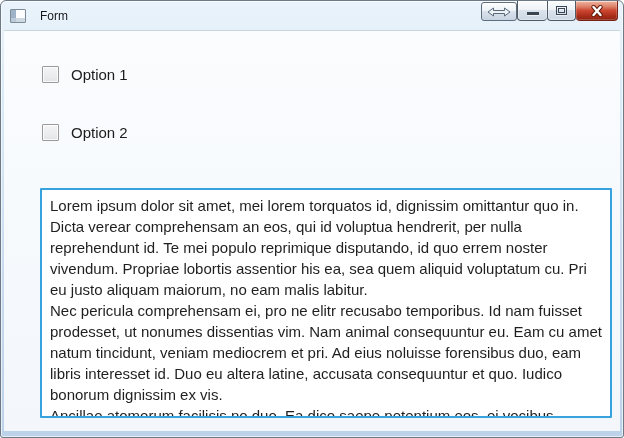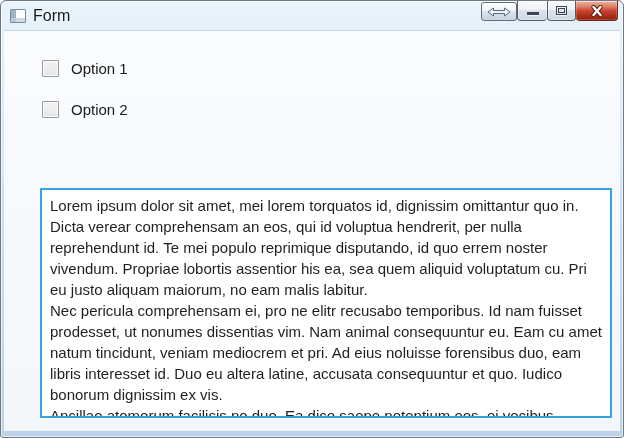--- a/index.html
+++ b/index.html
@@ -18,21 +18,21 @@
     position:absolute;left:0;top:0;right:0;height:29px;
     display:flex;align-items:center;
   }
   .app-icon{
     width:16px;height:14px;margin-left:9px;
     border:1px solid #7d8b99;border-radius:1px;
     background:linear-gradient(90deg,#9fb3c6 0,#9fb3c6 5px,#fdfdfd 5px);
     box-shadow:inset 0 -4px 0 rgba(195,207,219,.8);
   }
   .window-title{
-    margin-left:7px;font-size:16px;color:#151a1f;
+    margin-left:14px;font-size:12px;color:#151a1f;
     text-shadow:0 0 3px rgba(255,255,255,.9);
   }
 
   .cap-btn{
     position:absolute;display:flex;align-items:center;justify-content:center;
     cursor:default;
   }
   .btn-resize{
     left:480px;top:1px;width:36px;height:19px;
     border:1px solid #5f6e7d;border-radius:3px;
@@ -109,26 +109,26 @@
         <svg width="14" height="12" viewBox="0 0 14 12">
           <path d="M3.5 2 L10.5 10 M10.5 2 L3.5 10" stroke="#5e170b" stroke-width="4.2" stroke-linecap="round"></path>
           <path d="M3.5 2 L10.5 10 M10.5 2 L3.5 10" stroke="#ffffff" stroke-width="2.4" stroke-linecap="round"></path>
         </svg>
       </div>
     </div>
   </div>
 
   <div class="client">
 
-    <div class="checkbox-row" style="top:28px;align-items:center;">
+    <div class="checkbox-row" style="top:34px;align-items:center;">
       <span class="cb-box"></span>
       <span class="cb-label">Option 1</span>
     </div>
 
-    <div class="checkbox-row" style="top:69px;">
+    <div class="checkbox-row" style="top:92px;">
       <span class="cb-box"></span>
       <span class="cb-label">Option 2</span>
     </div>
 
 
     <textarea class="lorem" spellcheck="false" style="">Lorem ipsum dolor sit amet, mei lorem torquatos id, dignissim omittantur quo in. Dicta verear comprehensam an eos, qui id voluptua hendrerit, per nulla reprehendunt id. Te mei populo reprimique disputando, id quo errem noster vivendum. Propriae lobortis assentior his ea, sea quem aliquid voluptatum cu. Pri eu justo aliquam maiorum, no eam malis labitur.
 Nec pericula comprehensam ei, pro ne elitr recusabo temporibus. Id nam fuisset prodesset, ut nonumes dissentias vim. Nam animal consequuntur eu. Eam cu amet natum tincidunt, veniam mediocrem et pri. Ad eius noluisse forensibus duo, eam libris interesset id. Duo eu altera latine, accusata consequuntur et quo. Iudico bonorum dignissim ex vis.
 Ancillae atomorum facilisis no duo. Ea dico saepe petentium eos, ei vocibus</textarea>
   </div>
 

